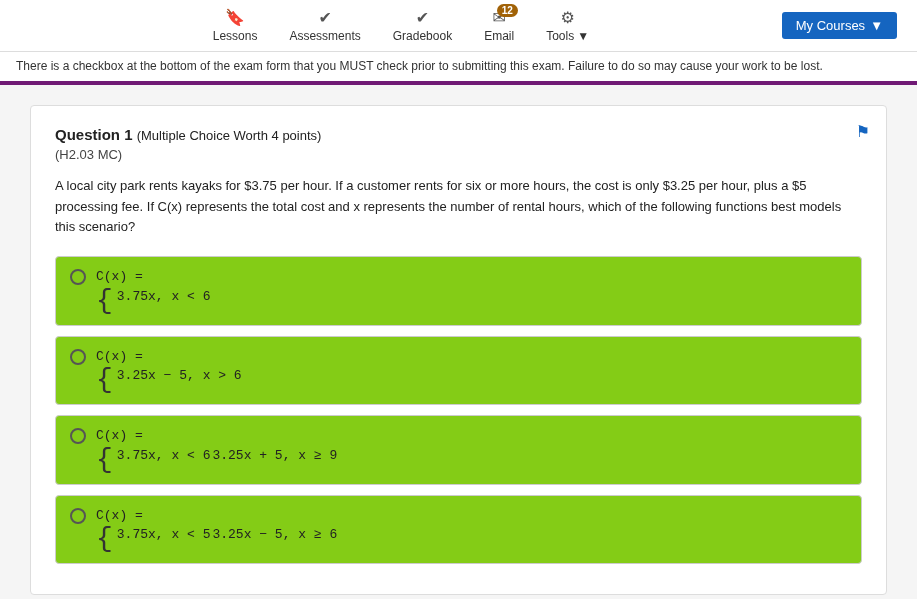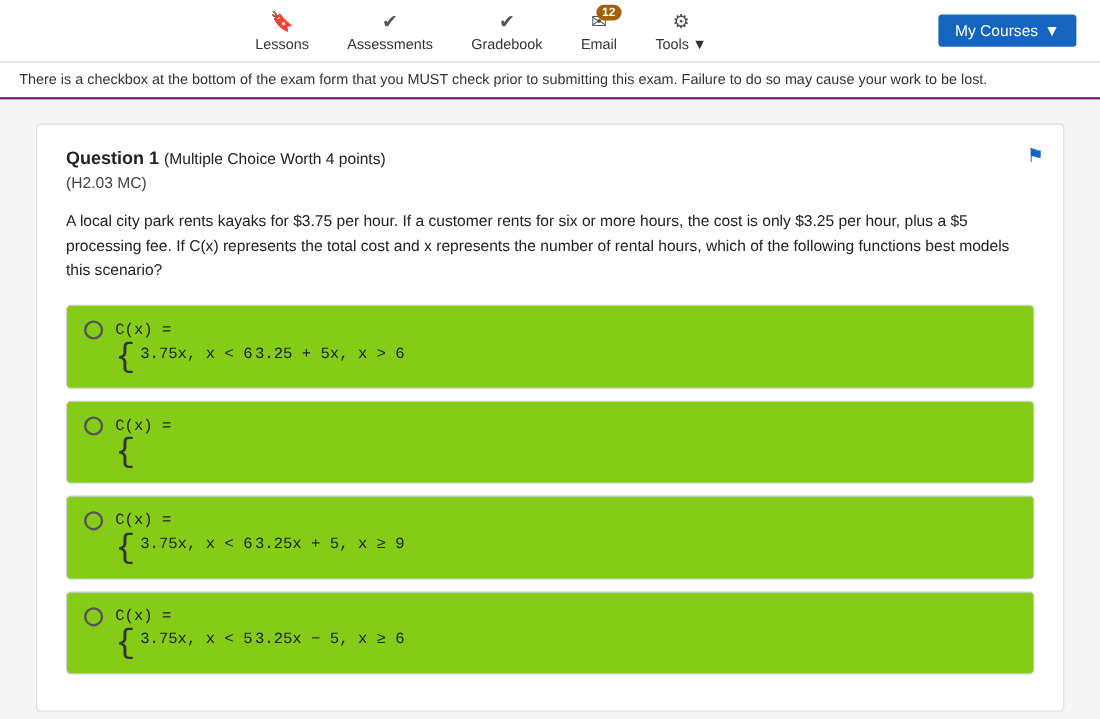--- a/index.html
+++ b/index.html
@@ -84,21 +84,21 @@
       border-radius: 3px;
       cursor: pointer;
       display: flex;
       align-items: center;
       gap: 5px;
     }
 
     
     .warning-banner {
       background: #fff;
-      border-bottom: 2px solid #701a75;
+      border-bottom: 4px solid #701a75;
       padding: 6px 16px;
       font-size: 12px;
       color: #333;
       line-height: 1.4;
     }
 
     
     .main-content {
       background: #f5f5f5;
       padding: 20px 30px;
@@ -243,34 +243,34 @@
 
     <div class="answer-option">
       <div class="radio-circle"></div>
       <div class="option-text">
         <span>C(x) =</span>
         <span> </span>
         <div class="piecewise">
           <span class="brace">{</span>
           <div class="piecewise-lines">
             <span class="piecewise-line">3.75x,    x &lt; 6</span>
-            <span class="piecewise-line">3.25 + 5x,  x &gt; 6</span>
           </div>
         </div>
       </div>
     </div>
 
     <div class="answer-option">
       <div class="radio-circle"></div>
       <div class="option-text">
         <span>C(x) =</span>
         <span> </span>
         <div class="piecewise">
           <span class="brace">{</span>
           <div class="piecewise-lines">
+            <span class="piecewise-line">3.25x − 5,  x &gt; 6</span>
           </div>
         </div>
       </div>
     </div>
 
     <div class="answer-option">
       <div class="radio-circle"></div>
       <div class="option-text">
         <span>C(x) =</span>
         <span> </span>

